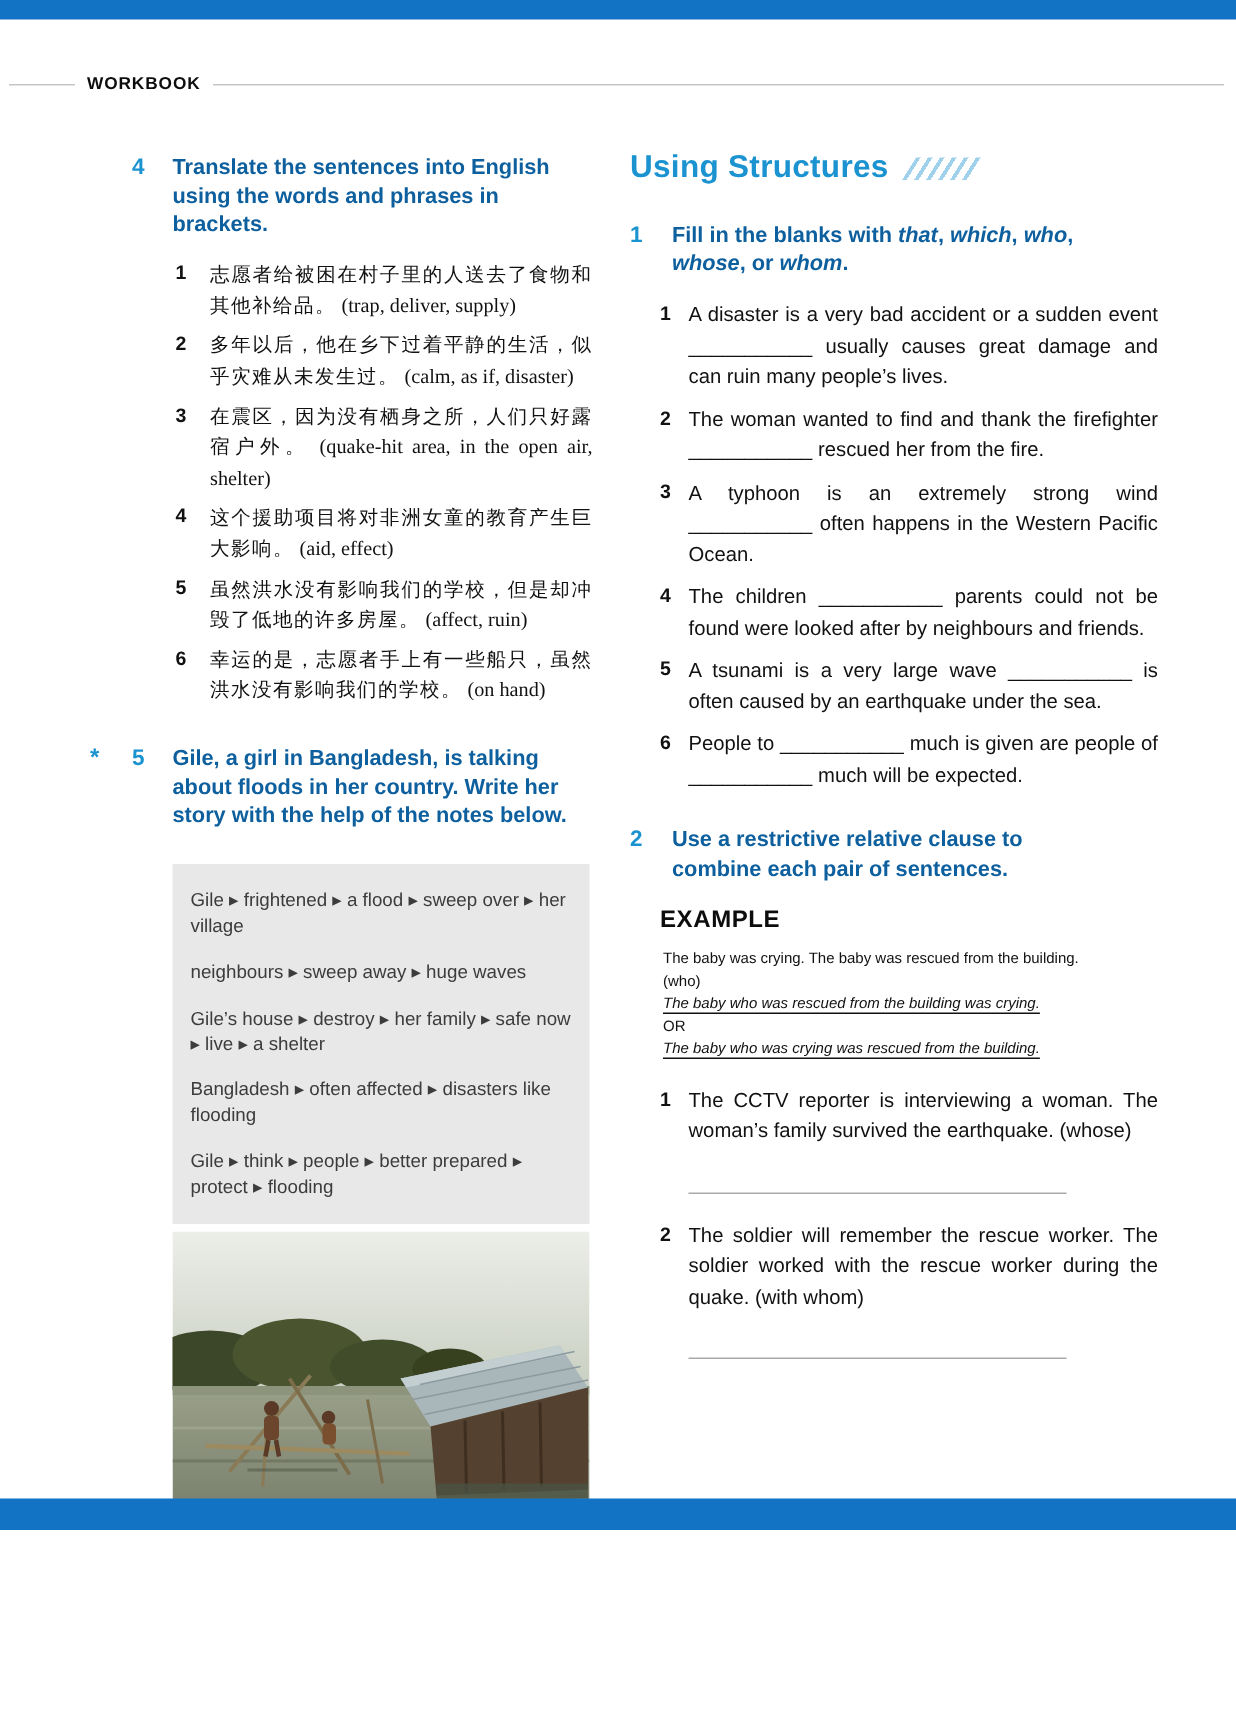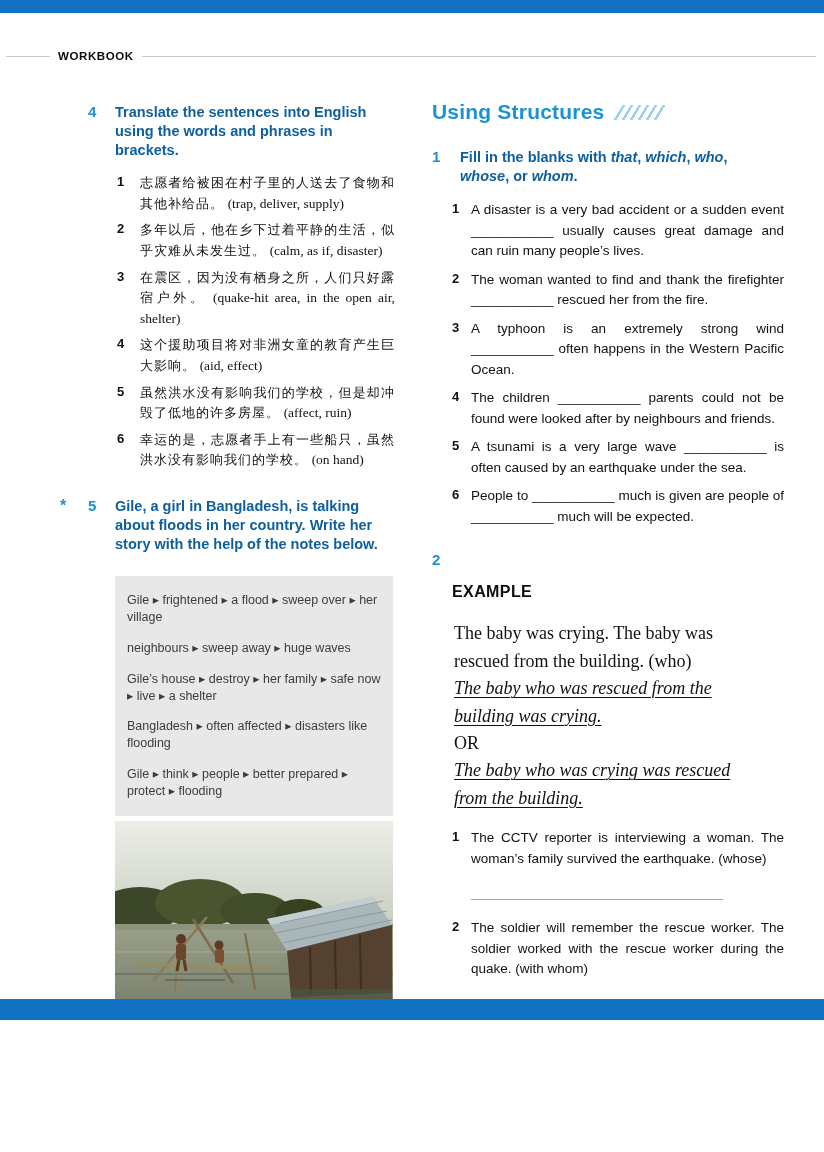--- a/index.html
+++ b/index.html
@@ -9,21 +9,21 @@
 
   .bar-top    { position:absolute; top:0; left:0; width:100%; height:13px; background:#1273c4; }
   .bar-bottom { position:absolute; bottom:0; left:0; width:100%; height:21px; background:#1273c4; }
 
   .header { position:absolute; top:50px; left:0; right:0; display:flex; align-items:center; }
   .header .line-l { width:44px; height:1px; background:#c6c6c6; margin-left:6px; margin-right:8px; }
   .header .wb { font-weight:700; font-size:11.5px; letter-spacing:.6px; color:#0d0d0d; }
   .header .line-r { flex:1; height:1px; background:#c6c6c6; margin-left:8px; margin-right:8px; }
 
   .col-left  { position:absolute; left:57px;  top:103px; width:338px; }
-  .col-right { position:absolute; left:432px; top:100px; width:352px; }
+  .col-right { position:absolute; left:420px; top:100px; width:352px; }
 
   
   .ex-head { display:flex; position:relative; }
   .ex-head .star { position:absolute; left:3px; top:0; color:#1b93d0; font-weight:700; font-size:16px; }
   .ex-head .num  { flex:0 0 27px; color:#1b93d0; font-weight:700; font-size:15px; }
   .ex-head .ttl  { font-weight:700; font-size:14.5px; color:#0d5f9e; line-height:1.32; max-width:262px; }
   .col-left .ex-head { padding-left:31px; }
   .left-ttl5 { max-width:266px !important; }
 
   
@@ -53,21 +53,21 @@
   .rx-head { margin-top:24px; display:flex; }
   .rx-head .num { flex:0 0 28px; color:#1b93d0; font-weight:700; font-size:15px; }
   .rx-head .ttl { font-weight:700; font-size:14.5px; color:#0d5f9e; line-height:1.32; max-width:268px; }
 
   .rlist { margin-top:14px; padding-left:20px; }
   .ritem { display:flex; margin-bottom:8px; }
   .ritem .rn { flex:0 0 19px; font-weight:700; font-size:13px; padding-top:1px; }
   .ritem .rt { flex:1; font-family:Liberation Sans, sans-serif; font-size:13.5px; line-height:1.52; text-align:justify; }
 
   .example-label { margin-left:20px; margin-top:15px; font-weight:700; font-size:16px; letter-spacing:.4px; color:#0d0d0d; }
-  .example-body  { margin-left:22px; margin-top:19px; width:292px; font-family:Liberation Serif, serif; font-size:18px; line-height:1.52; }
+  .example-body  { margin-left:22px; margin-top:9px; width:292px; font-family:Liberation Sans, sans-serif; font-size:10px; line-height:1.52; }
   .example-body .ans { font-style:italic; text-decoration:underline; text-underline-offset:3px; text-decoration-thickness:1px; }
 
   .rlist2 { margin-top:16px; padding-left:20px; }
   .rlist2 .ritem { margin-bottom:18px; }
   .answer-line { width:252px; height:0; border-bottom:1px solid #a9a9a9; margin-top:30px; }
 
   .page-num { position:absolute; left:55px; top:1092px; font-size:12.5px; font-weight:700; color:#4d7c0f; }
 </style>
 </head>
 <body>
@@ -214,20 +214,21 @@
         <div class="rt">A tsunami is a very large wave ___________ is often caused by an earthquake under the sea.</div>
       </div>
       <div class="ritem">
         <span class="rn">6</span>
         <div class="rt">People to ___________ much is given are people of ___________ much will be expected.</div>
       </div>
     </div>
 
     <div class="rx-head">
       <span class="num">2</span>
+      <span class="ttl">Use a restrictive relative clause to combine each pair of sentences.</span>
     </div>
 
     <div class="example-label">EXAMPLE</div>
 
     <div class="example-body">
       <span>The baby was crying. The baby was rescued from the building. (who)</span><br>
       <span class="ans">The baby who was rescued from the building was crying.</span><br>
       <span>OR</span><br>
       <span class="ans">The baby who was crying was rescued from the building.</span>
     </div>

